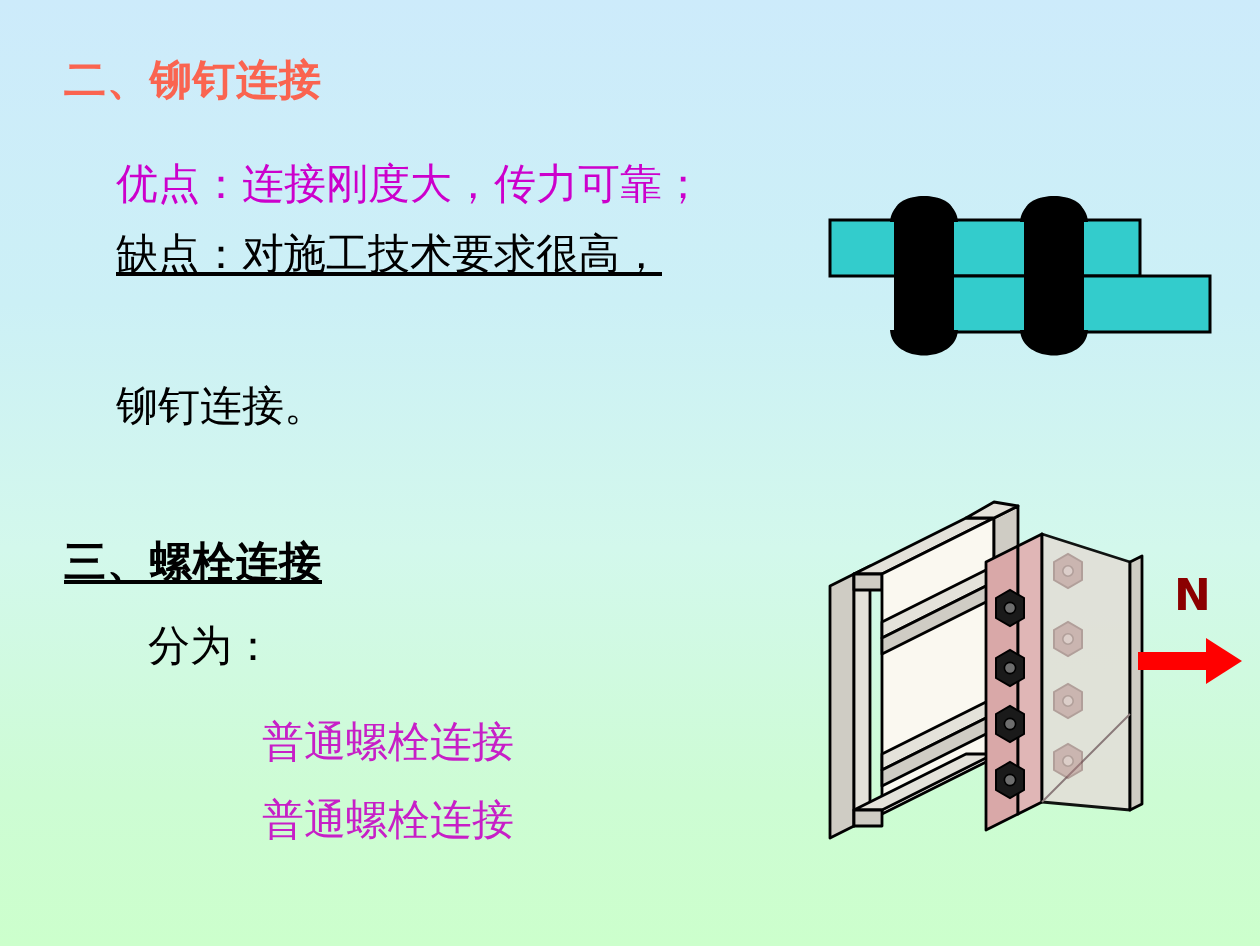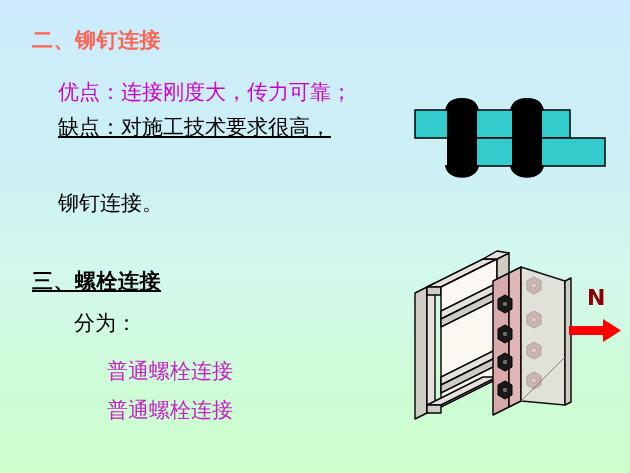--- a/index.html
+++ b/index.html
@@ -44,21 +44,21 @@
 
   .body-line {
     position: absolute;
     font-family: "DejaVu Serif", "Liberation Serif", serif;
     font-size: 21px;
     line-height: 1;
     white-space: nowrap;
   }
   .magenta { color: #CC00CC; }
   .black   { color: #000000; }
-  .purple  { color: #C71FC7; }
+  .purple  { color: #C71FC7; margin-left: 24px; }
 
   #line-advantage { left: 58px; top: 82px; }
   #line-drawback1 { left: 58px; top: 117px; text-decoration: underline; }
   #line-drawback2 { left: 58px; top: 155px; }
   #line-drawback3 { left: 58px; top: 193px; }
   #line-divided   { left: 58px; top: 313px; margin-left: 16px; }
   #line-type1     { left: 107px; top: 361px; }
   #line-type2     { left: 107px; top: 400px; }
 
   

